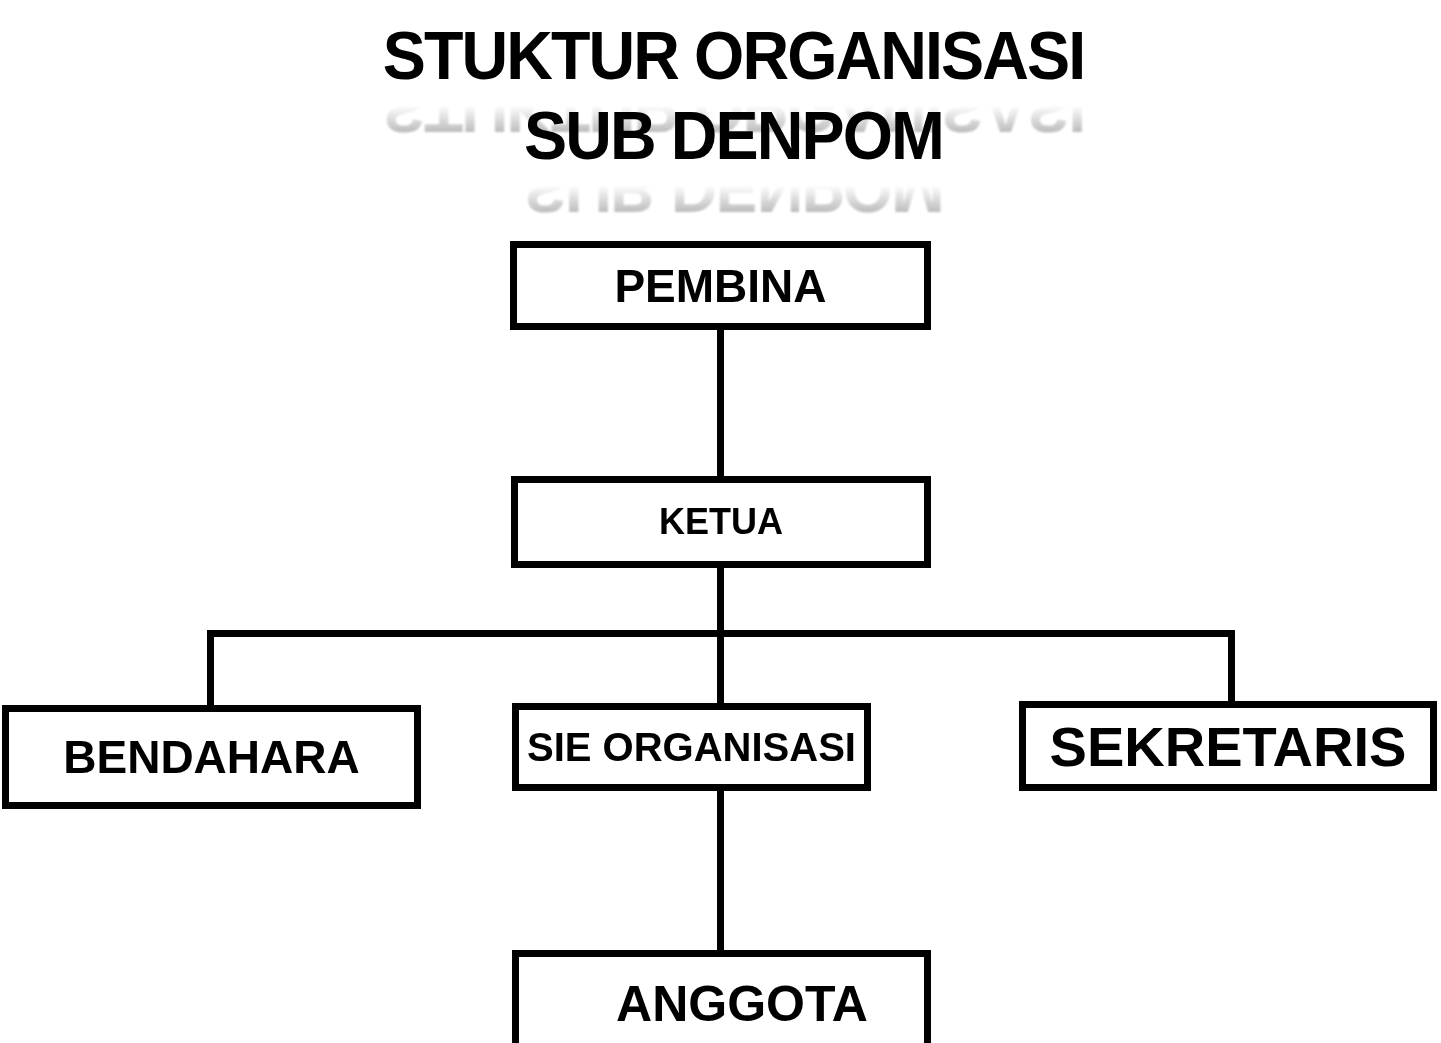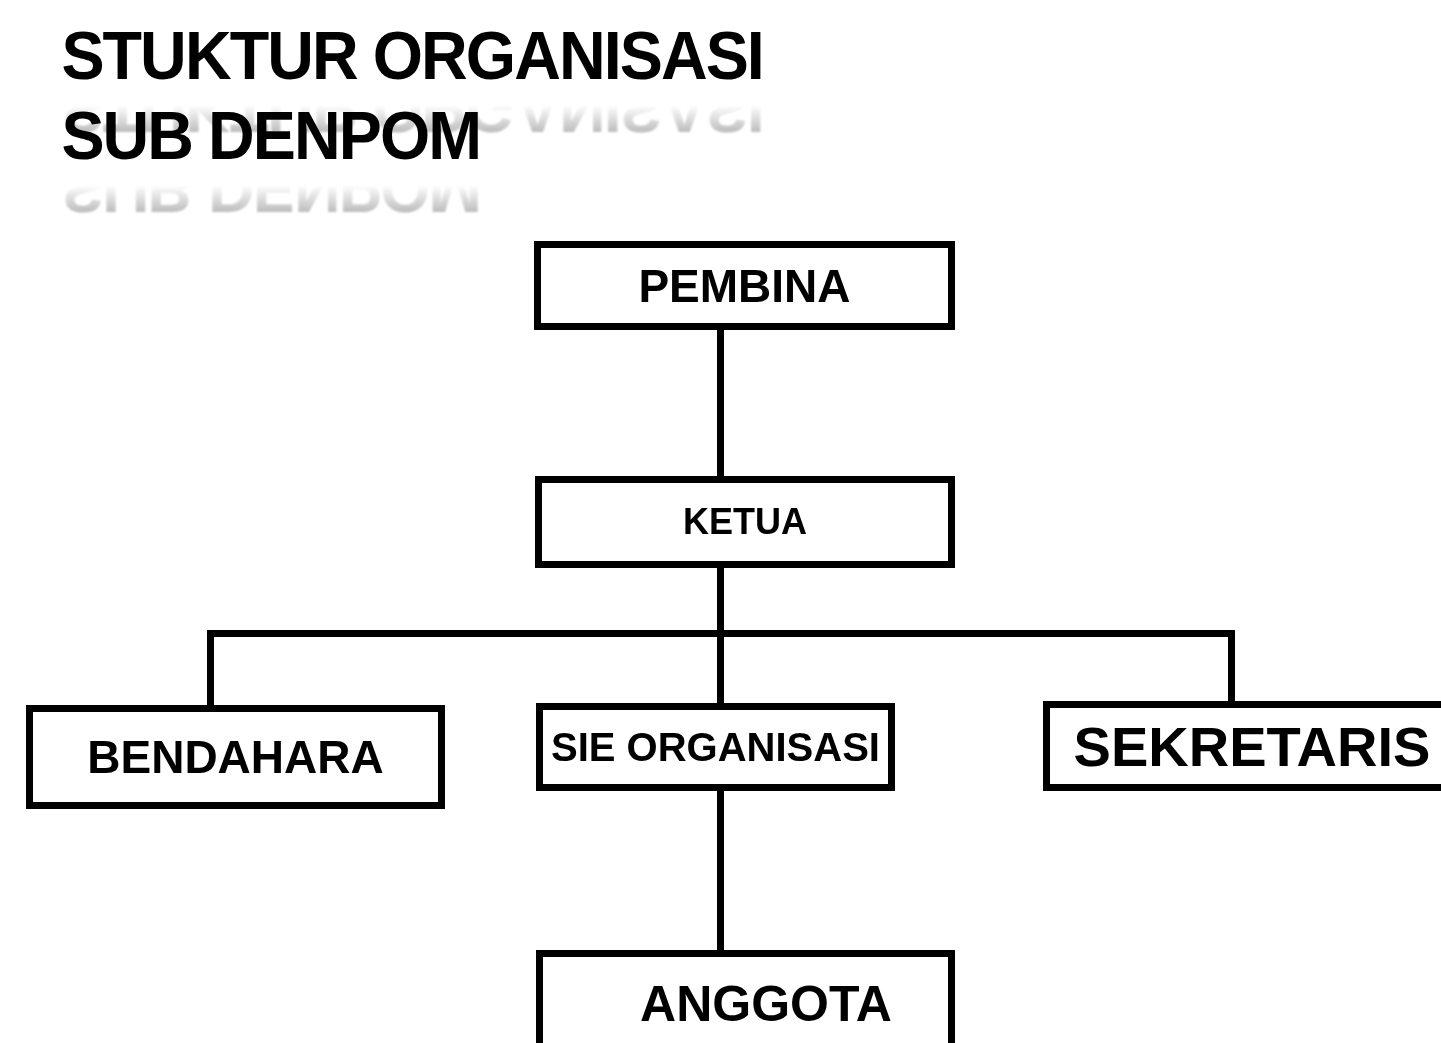--- a/index.html
+++ b/index.html
@@ -16,20 +16,21 @@
     font-family: "Liberation Sans", sans-serif;
     color: #000000;
   }
 
   
   .title {
     position: absolute;
     left: 26px;
     top: 15px;
     width: 1415px;
+    text-align: center;
     font-weight: bold;
   }
   .title-line-wrap {
     position: relative;
     height: 80px;
     transform: scaleX(0.95);
   }
   .title-line {
     position: relative;
     z-index: 2;
@@ -63,21 +64,20 @@
     position: absolute;
     box-sizing: border-box;
     background: #ffffff;
     border: 7px solid #000000;
     display: flex;
     align-items: center;
     justify-content: center;
     font-weight: bold;
     white-space: nowrap;
     z-index: 3;
-    margin-left: 24px;
   }
   .box-pembina    { left: 510px;  top: 241px; width: 421px; height: 89px; font-size: 46px; }
   .box-ketua      { left: 511px;  top: 476px; width: 420px; height: 92px; font-size: 36px; }
   .box-bendahara  { left: 2px;    top: 705px; width: 419px; height: 104px; font-size: 46px; }
   .box-sie        { left: 512px;  top: 703px; width: 359px; height: 88px; font-size: 40px; }
   .box-sekretaris { left: 1019px; top: 701px; width: 418px; height: 90px; font-size: 56px; }
   .box-anggota    { left: 512px;  top: 950px; width: 419px; height: 108px; font-size: 50px; padding-left: 41px; }
 
   
   .connector {

